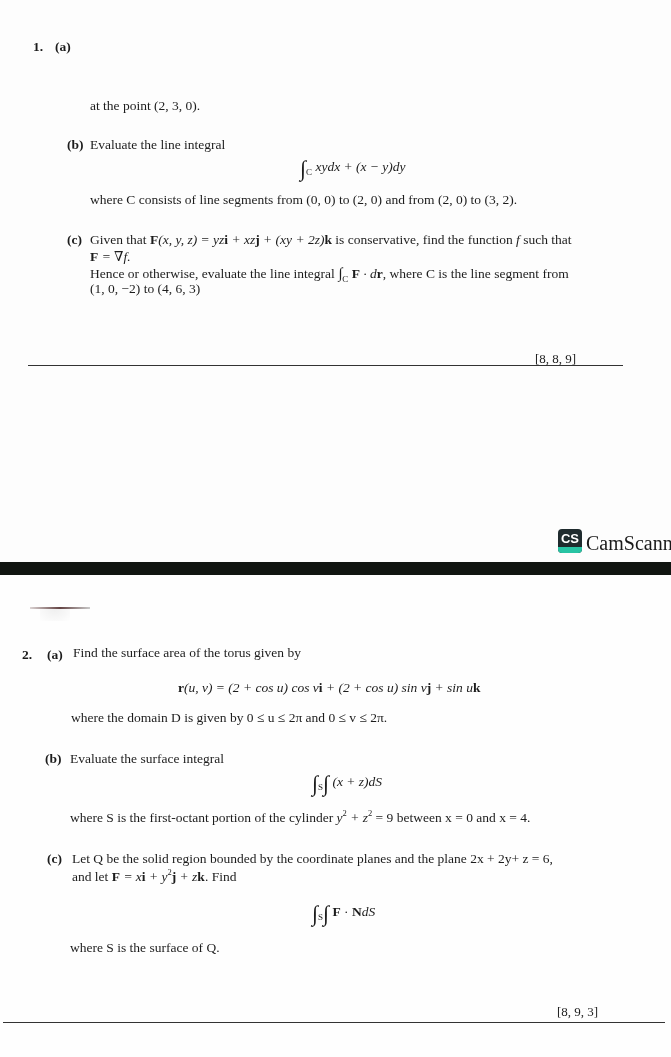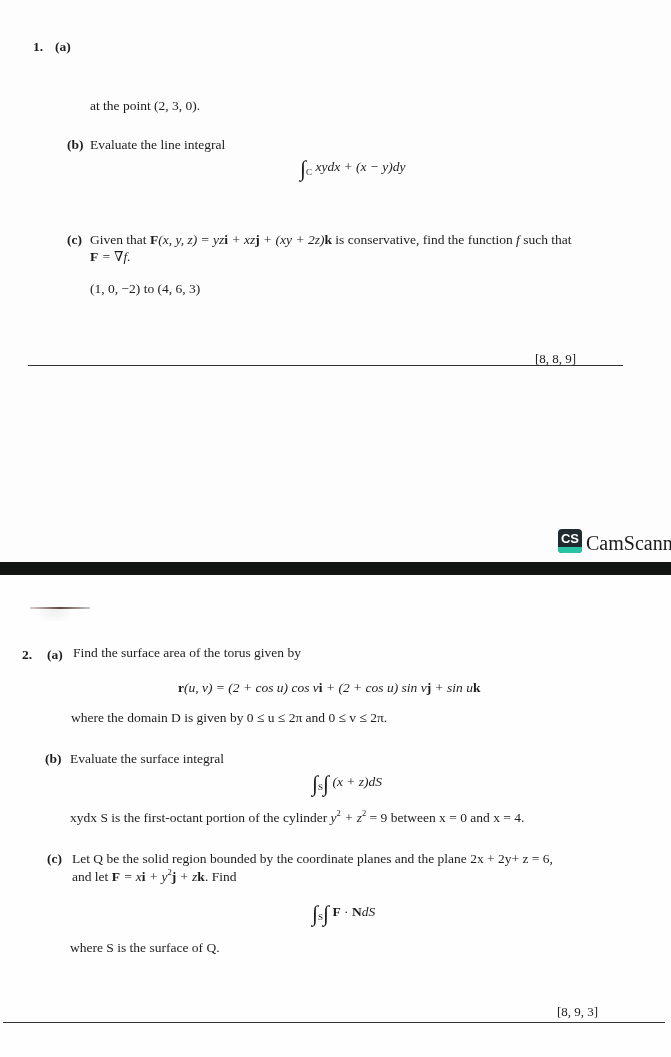--- a/index.html
+++ b/index.html
@@ -56,27 +56,31 @@
   <span class="abs" style="left:90px; top:98px;">at the point (2, 3, 0).</span>
 
   <span class="abs" style="left:67px; top:137px;"><b>(b)</b></span>
   <span class="abs" style="left:90px; top:137px;">Evaluate the line integral</span>
 
   <div class="abs math" style="left:300px; top:158px;">
     <span class="integral">∫</span><span class="sub">C</span>
     <span>xydx + (x − y)dy</span>
   </div>
 
+  <span class="abs" style="left:90px; top:192px;">where C consists of line segments from (0, 0) to (2, 0) and from (2, 0) to (3, 2).</span>
 
   <span class="abs" style="left:67px; top:232px;"><b>(c)</b></span>
   <div class="abs" style="left:90px; top:232px;">
     <span>Given that </span><b>F</b><span class="math">(x, y, z) = yz</span><b>i</b><span class="math"> + xz</span><b>j</b><span class="math"> + (xy + 2z)</span><b>k</b><span> is conservative, find the function </span><span class="math">f</span><span> such that</span>
   </div>
   <div class="abs" style="left:90px; top:248px;">
     <b>F</b><span class="math"> = ∇f.</span>
+  </div>
+  <div class="abs" style="left:90px; top:265px;">
+    <span>Hence or otherwise, evaluate the line integral </span><span style="font-size:15px">∫</span><span class="sub">C</span><b> F</b><span class="math"> · d</span><b>r</b><span>, where C  is the line segment from</span>
   </div>
   <div class="abs" style="left:90px; top:281px;">(1, 0, −2)  to (4, 6, 3)</div>
 
   <div class="rule" style="left:28px; top:365px; width:595px;"></div>
   <span class="marks" style="left:535px; top:351px;">[8, 8, 9]</span>
 
   <div class="cs-logo">
     <span class="cs-text">CS</span>
     <span class="cs-bar"></span>
   </div>
@@ -102,21 +106,21 @@
 
 <span class="abs" style="left:45px; top:751px;"><b>(b)</b></span>
 <span class="abs" style="left:70px; top:751px;">Evaluate the surface integral</span>
 
 <div class="abs math" style="left:312px; top:773px;">
   <span class="integral">∫</span><span class="sub">S</span><span class="integral">∫</span>
   <span>(x + z)dS</span>
 </div>
 
 <div class="abs" style="left:70px; top:808px;">
-  <span>xydx S is the first-octant portion of the cylinder </span><span class="math">y</span><span class="sup">2</span><span class="math"> + z</span><span class="sup">2</span><span> = 9 between x = 0 and x = 4.</span>
+  <span>where S is the first-octant portion of the cylinder </span><span class="math">y</span><span class="sup">2</span><span class="math"> + z</span><span class="sup">2</span><span> = 9 between x = 0 and x = 4.</span>
 </div>
 
 <span class="abs" style="left:47px; top:851px;"><b>(c)</b></span>
 <span class="abs" style="left:72px; top:851px;">Let Q be the solid region bounded by the coordinate planes and the plane 2x + 2y+ z = 6,</span>
 <div class="abs" style="left:72px; top:867px;">
   <span>and let </span><b>F</b><span class="math"> = x</span><b>i</b><span class="math"> + y</span><span class="sup">2</span><b>j</b><span class="math"> + z</span><b>k</b><span>. Find</span>
 </div>
 
 <div class="abs" style="left:312px; top:903px;text-align:center;">
   <span class="integral">∫</span><span class="sub">S</span><span class="integral">∫</span>

